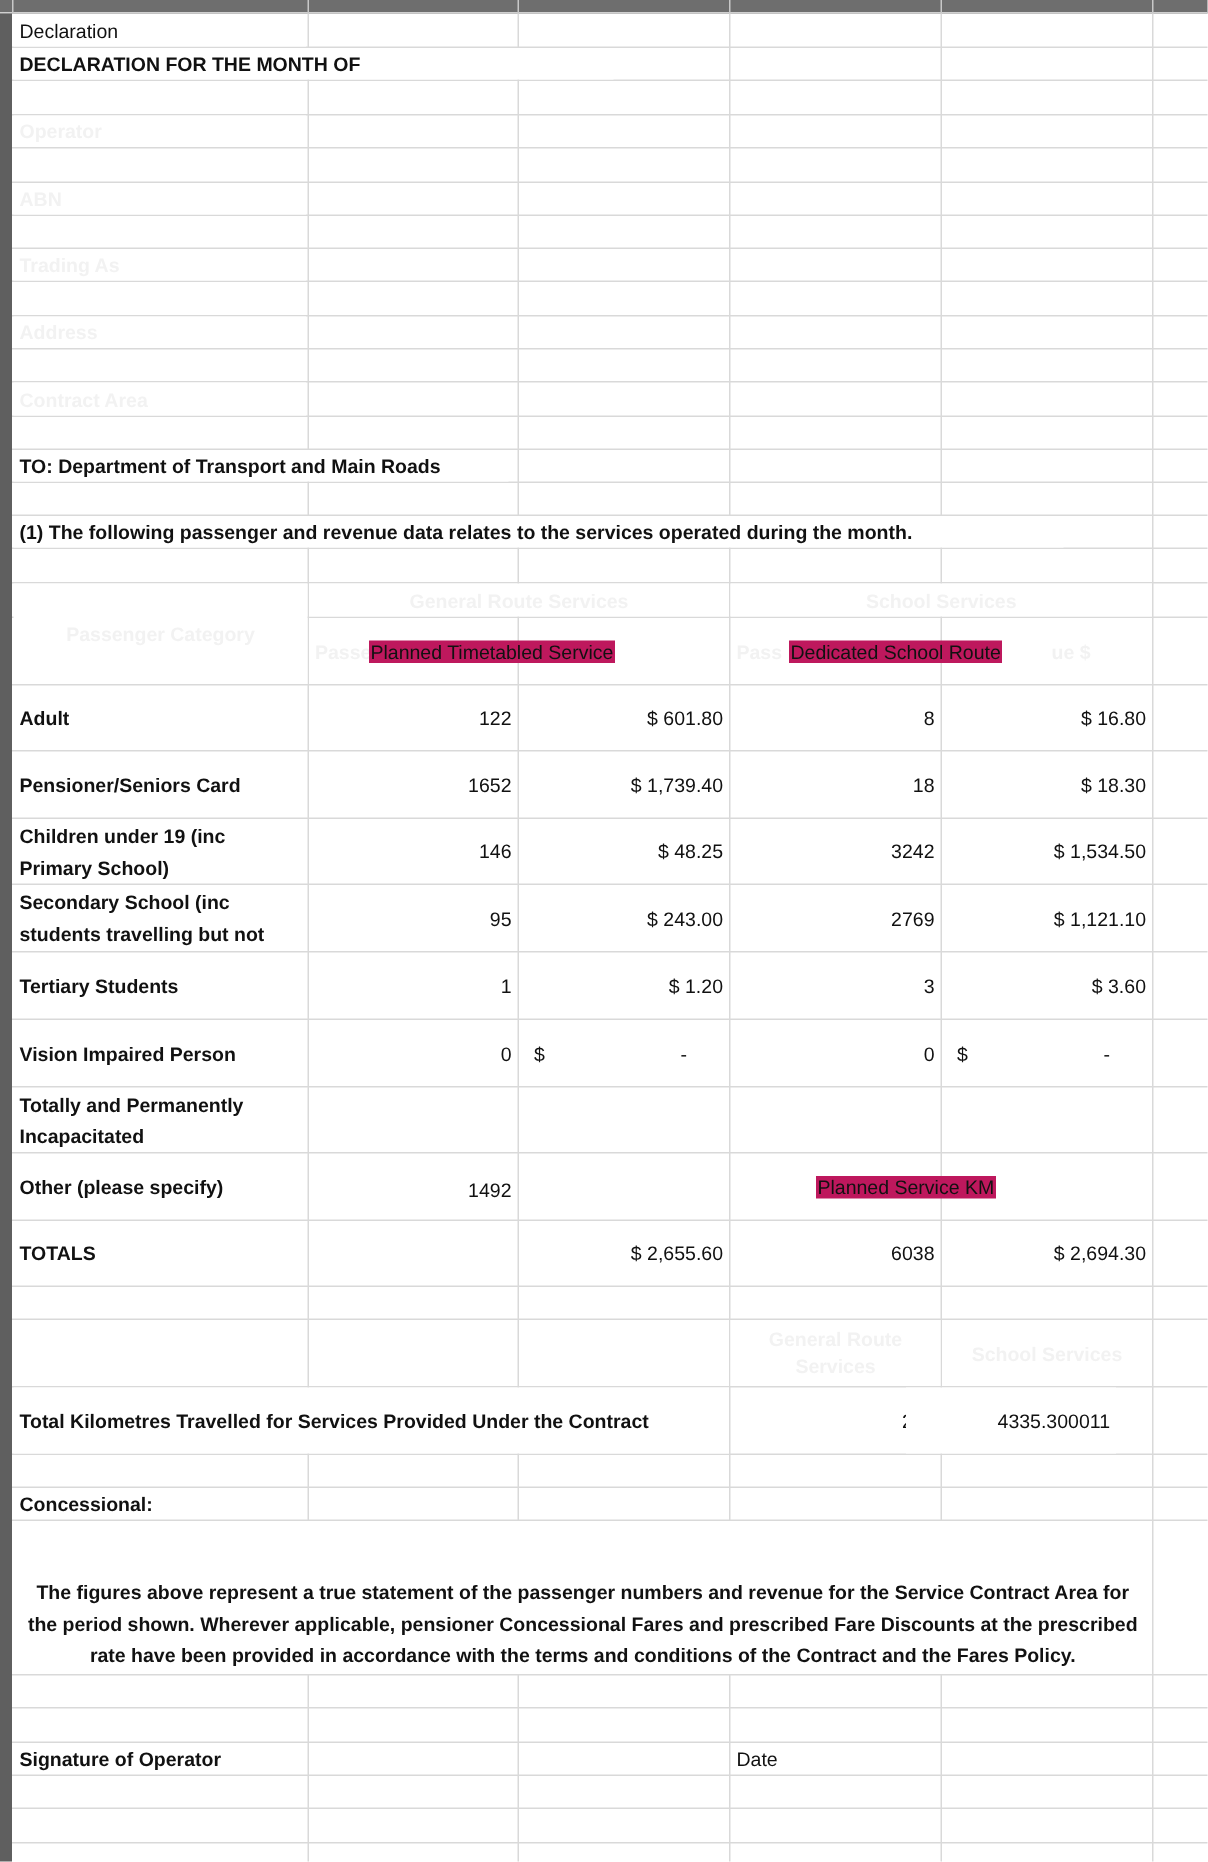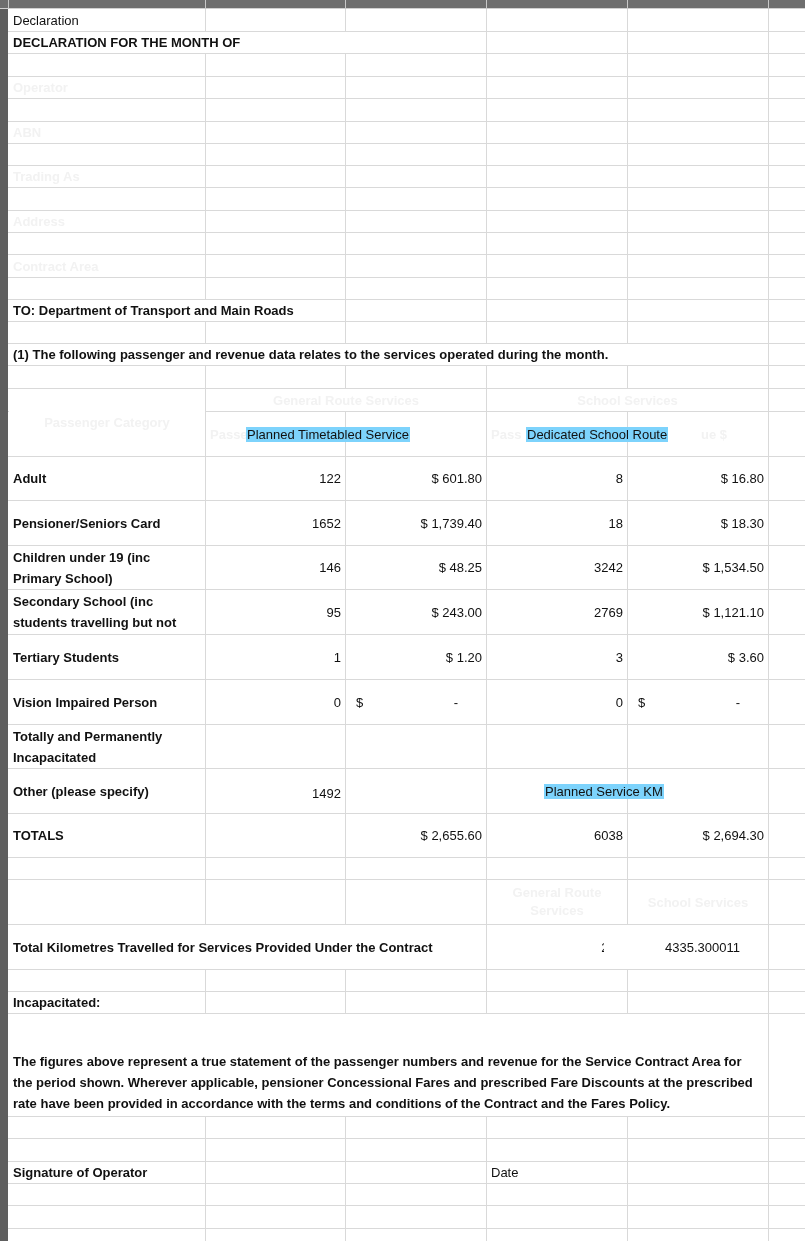--- a/index.html
+++ b/index.html
@@ -9,22 +9,22 @@
   .colhdr .sep { position: absolute; top: 0; width: 1px; height: 9px; background: #c8c8c8; }
   .rowhdr { position: absolute; left: 0; top: 9px; width: 8px; height: 1232px; background: #5f5f5f; }
   .vline { position: absolute; top: 9px; width: 1px; background: #d9d9d9; }
   .hline { position: absolute; left: 8px; height: 1px; background: #d9d9d9; }
   .cell { position: absolute; display: flex; align-items: center; padding: 0 4px; white-space: nowrap; overflow: visible; background: transparent; }
   .bold { font-weight: bold; }
   .right { justify-content: flex-end; }
   .center { justify-content: center; }
   .wrap { white-space: normal; line-height: 21px; }
   .faint { color: #f2f2f2; font-weight: bold; }
-  .hl { background: #7dd3fc; padding: 0 1px; }
-  .white { background: #fff; }
+  .hl { background: #be185d; padding: 0 1px; }
+  .white { background: #fff; text-align: center; }
 </style>
 </head>
 <body>
 
 <div class="colhdr">
   <div class="sep" style="left:8px"></div>
   <div class="sep" style="left:205px"></div>
   <div class="sep" style="left:345px"></div>
   <div class="sep" style="left:486px"></div>
   <div class="sep" style="left:627px"></div>
@@ -158,17 +158,17 @@
 <div class="cell right" style="left:487px;top:814px;width:140px;height:43px">6038</div>
 <div class="cell right" style="left:628px;top:814px;width:140px;height:43px">$ 2,694.30</div>
 
 <div class="cell white faint center wrap" style="left:487px;top:880px;width:140px;height:44px;line-height:18px;text-align:center">General Route Services</div>
 <div class="cell white faint center" style="left:628px;top:880px;width:140px;height:44px">School Services</div>
 
 <div class="cell white bold" style="left:9px;top:925px;width:477px;height:44px">Total Kilometres Travelled for Services Provided Under the Contract</div>
 <div class="cell right" style="left:487px;top:925px;width:140px;height:44px">262</div>
 <div class="cell right white" style="left:604px;top:925px;width:140px;height:44px">4335.300011</div>
 
-<div class="cell bold" style="left:9px;top:992px;width:196px;height:21px">Incapacitated:</div>
+<div class="cell bold" style="left:9px;top:992px;width:196px;height:21px">Concessional:</div>
 <div class="cell bold wrap white" style="left:9px;top:1014px;width:759px;height:102px;align-items:flex-end;padding-bottom:2px">The figures above represent a true statement of the passenger numbers and revenue for the Service Contract Area for the period shown.  Wherever applicable, pensioner Concessional Fares and prescribed Fare Discounts at the prescribed rate have been provided in accordance with the terms and conditions of the Contract and the Fares Policy.</div>
 
 <div class="cell bold" style="left:9px;top:1162px;width:196px;height:21px">Signature of Operator</div>
 <div class="cell" style="left:487px;top:1162px;width:140px;height:21px">Date</div>
 
 </body></html>

